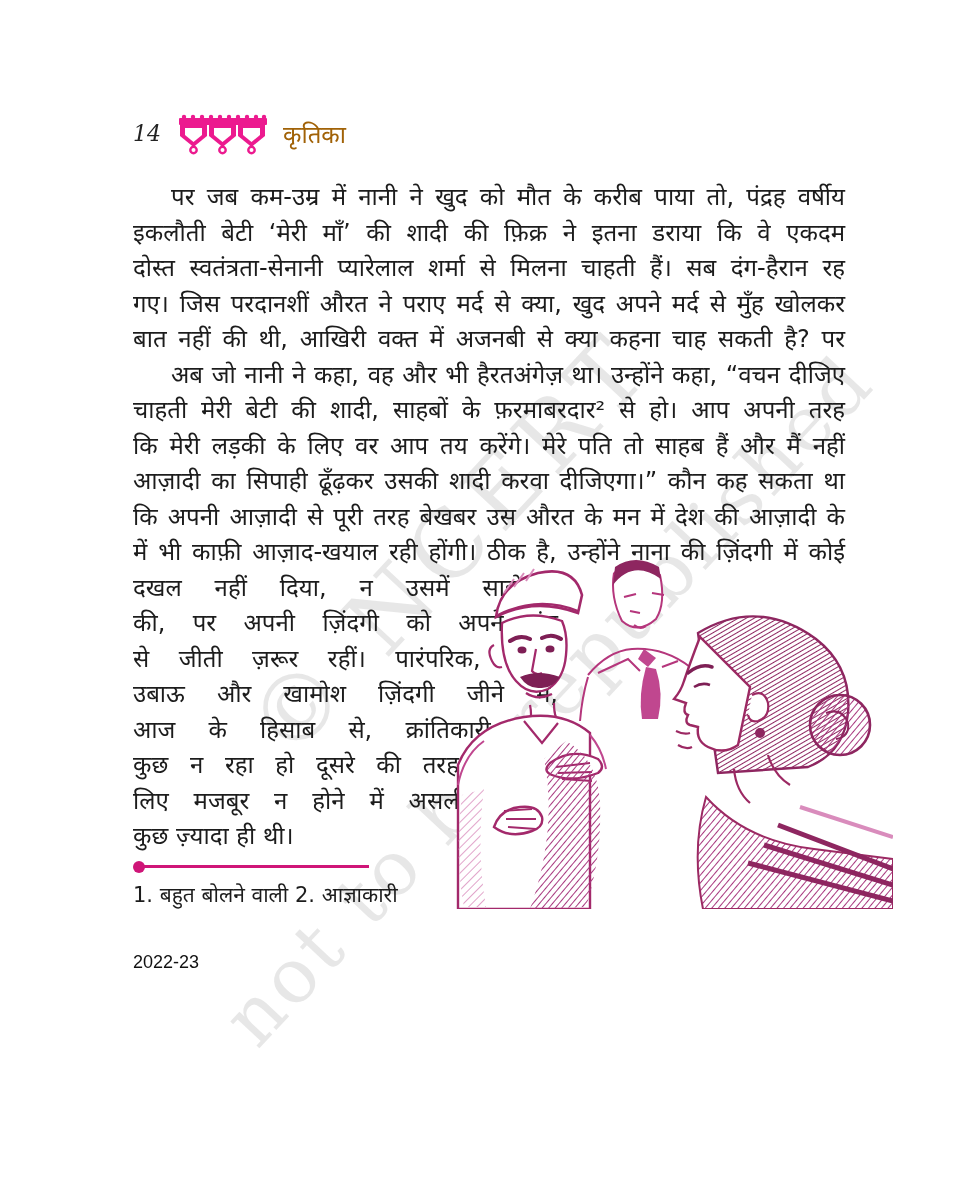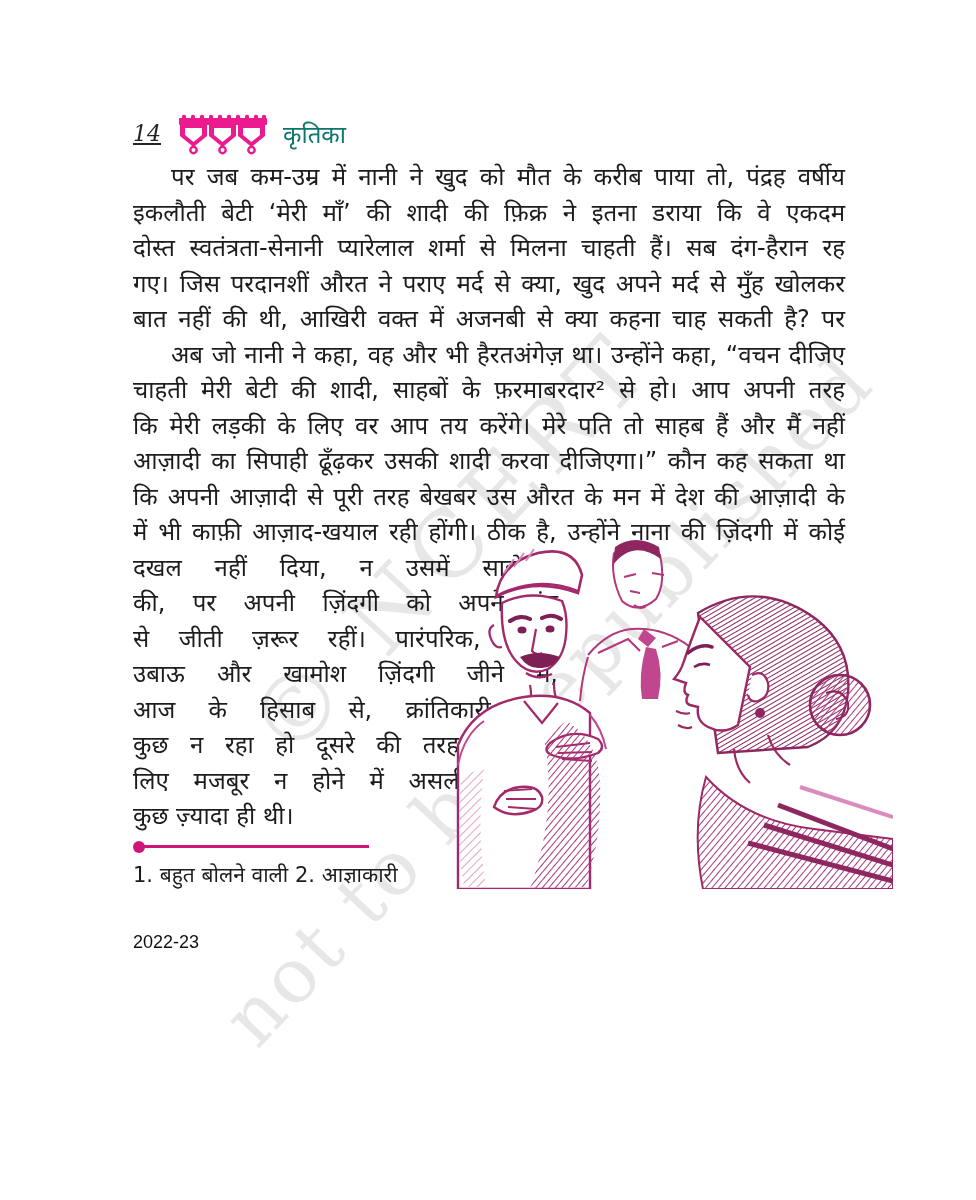--- a/index.html
+++ b/index.html
@@ -14,25 +14,25 @@
     font-family:"DejaVu Serif", serif; pointer-events:none; z-index:1;
   }
   .wm1 { left:450px; top:545px; font-size:92px; letter-spacing:10px;
          transform:translate(-50%,-50%) rotate(-47deg); }
   .wm2 { left:548px; top:700px; font-size:76px; letter-spacing:4px;
          transform:translate(-50%,-50%) rotate(-47deg); }
   
   .content { position:absolute; left:133px; top:110px; width:712px; z-index:2; }
   .header { display:flex; align-items:center; height:46px; }
   .pagenum { font-family:"DejaVu Serif", serif; font-style:italic;
-             font-size:22px; color:#242424;text-decoration:underline; }
+             font-size:22px; color:#242424; }
   .ornament { margin:0 14px 0 16px; display:block; }
-  .booktitle { font-size:24px; color:#0f766e; }
-  
-  .bodytext { margin-top:4px; font-size:24px; line-height:35.5px; color:#1c1c1c; }
+  .booktitle { font-size:24px; color:#a16207; }
+  
+  .bodytext { margin-top:24px; font-size:24px; line-height:35.5px; color:#1c1c1c; }
   .jline { text-align:justify; text-align-last:justify; }
   .jline.last { text-align-last:left; }
   .jline.indent { text-indent:38px; }
   
   .illus { float:right; width:325px; height:348px;
            margin:-26px -48px 0 10px; position:relative; }
   .illus svg { position:absolute; top:0; right:0; }
   
   .fnsep { margin-top:6px; display:flex; align-items:center; height:12px; }
   .fnsep .dot  { width:12px; height:12px; border-radius:50%; background:#cf1578; }

